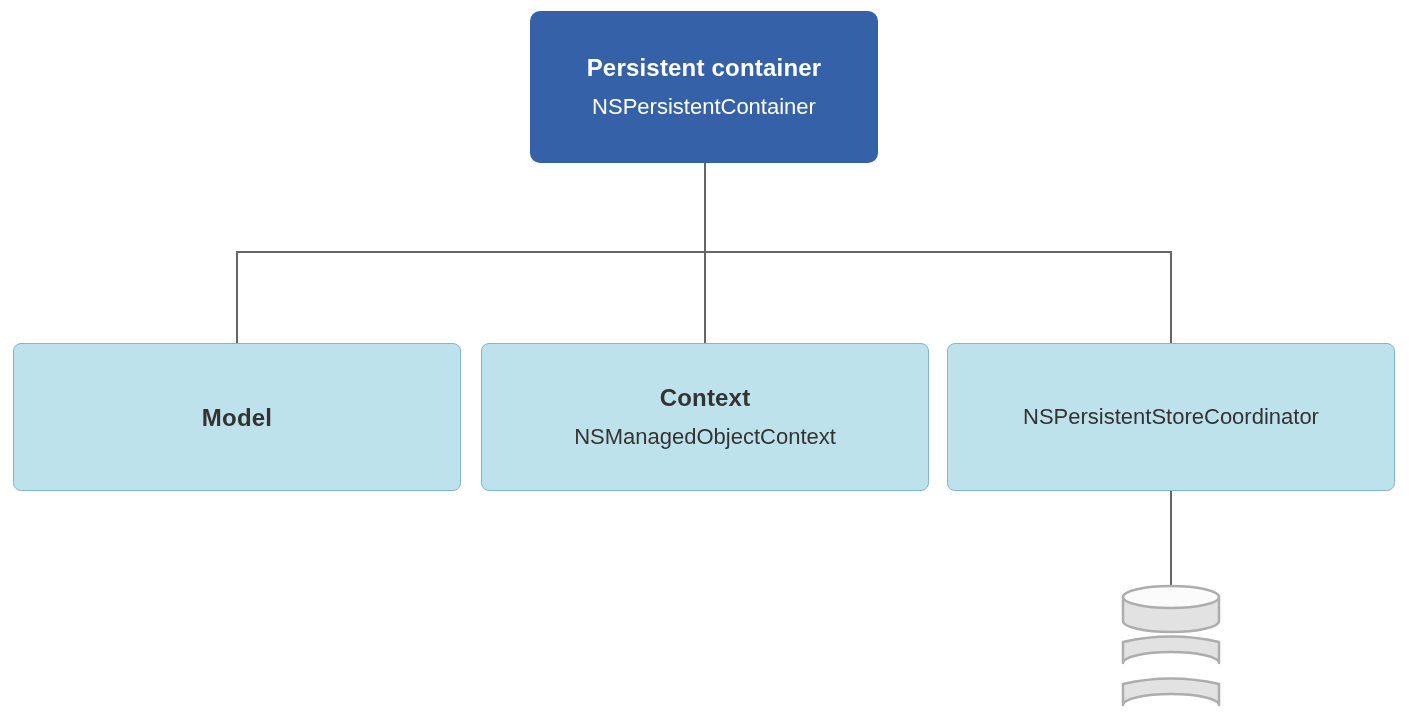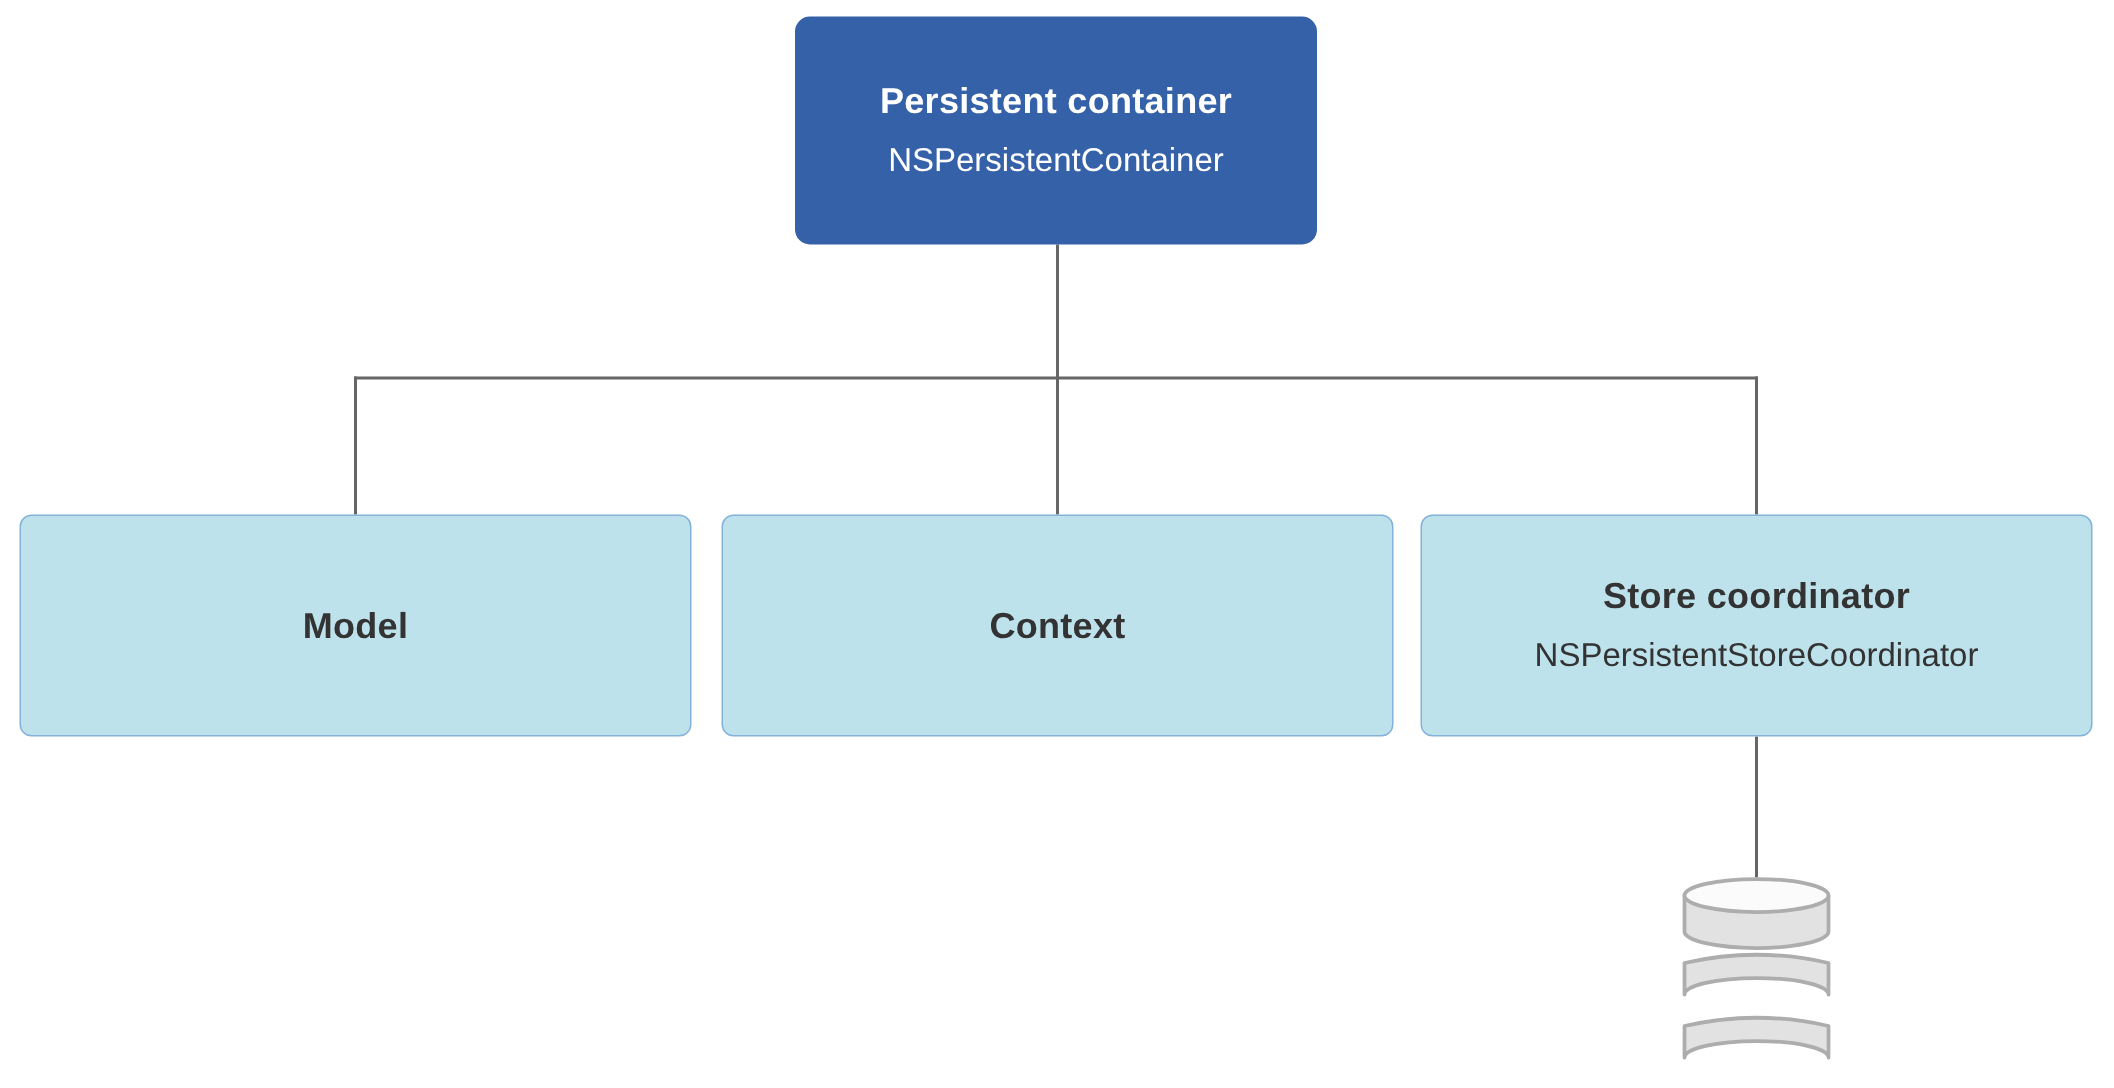--- a/index.html
+++ b/index.html
@@ -85,24 +85,24 @@
     <div class="title">Persistent container</div>
     <div class="code">NSPersistentContainer</div>
   </div>
 
   <div class="node node-child node-model">
     <div class="title">Model</div>
   </div>
 
   <div class="node node-child node-context">
     <div class="title">Context</div>
+    <div class="code">NSManagedObjectContext</div>
   </div>
 
   <div class="node node-child node-store">
-    <div class="title">Store coordinator</div>
     <div class="code">NSPersistentStoreCoordinator</div>
   </div>
 
   <svg class="db-icon" viewBox="0 0 102 134" aria-hidden="true">
 
     <path class="disk" d="M3,101 Q51,90 99,101 L99,122 A48,11 0 0 0 3,122 Z"></path>
 
     <path class="disk" d="M3,59 Q51,48 99,59 L99,80 A48,11 0 0 0 3,80 Z"></path>
 
     <path class="disk" d="M3,14 L3,38 A48,11 0 0 0 99,38 L99,14"></path>

